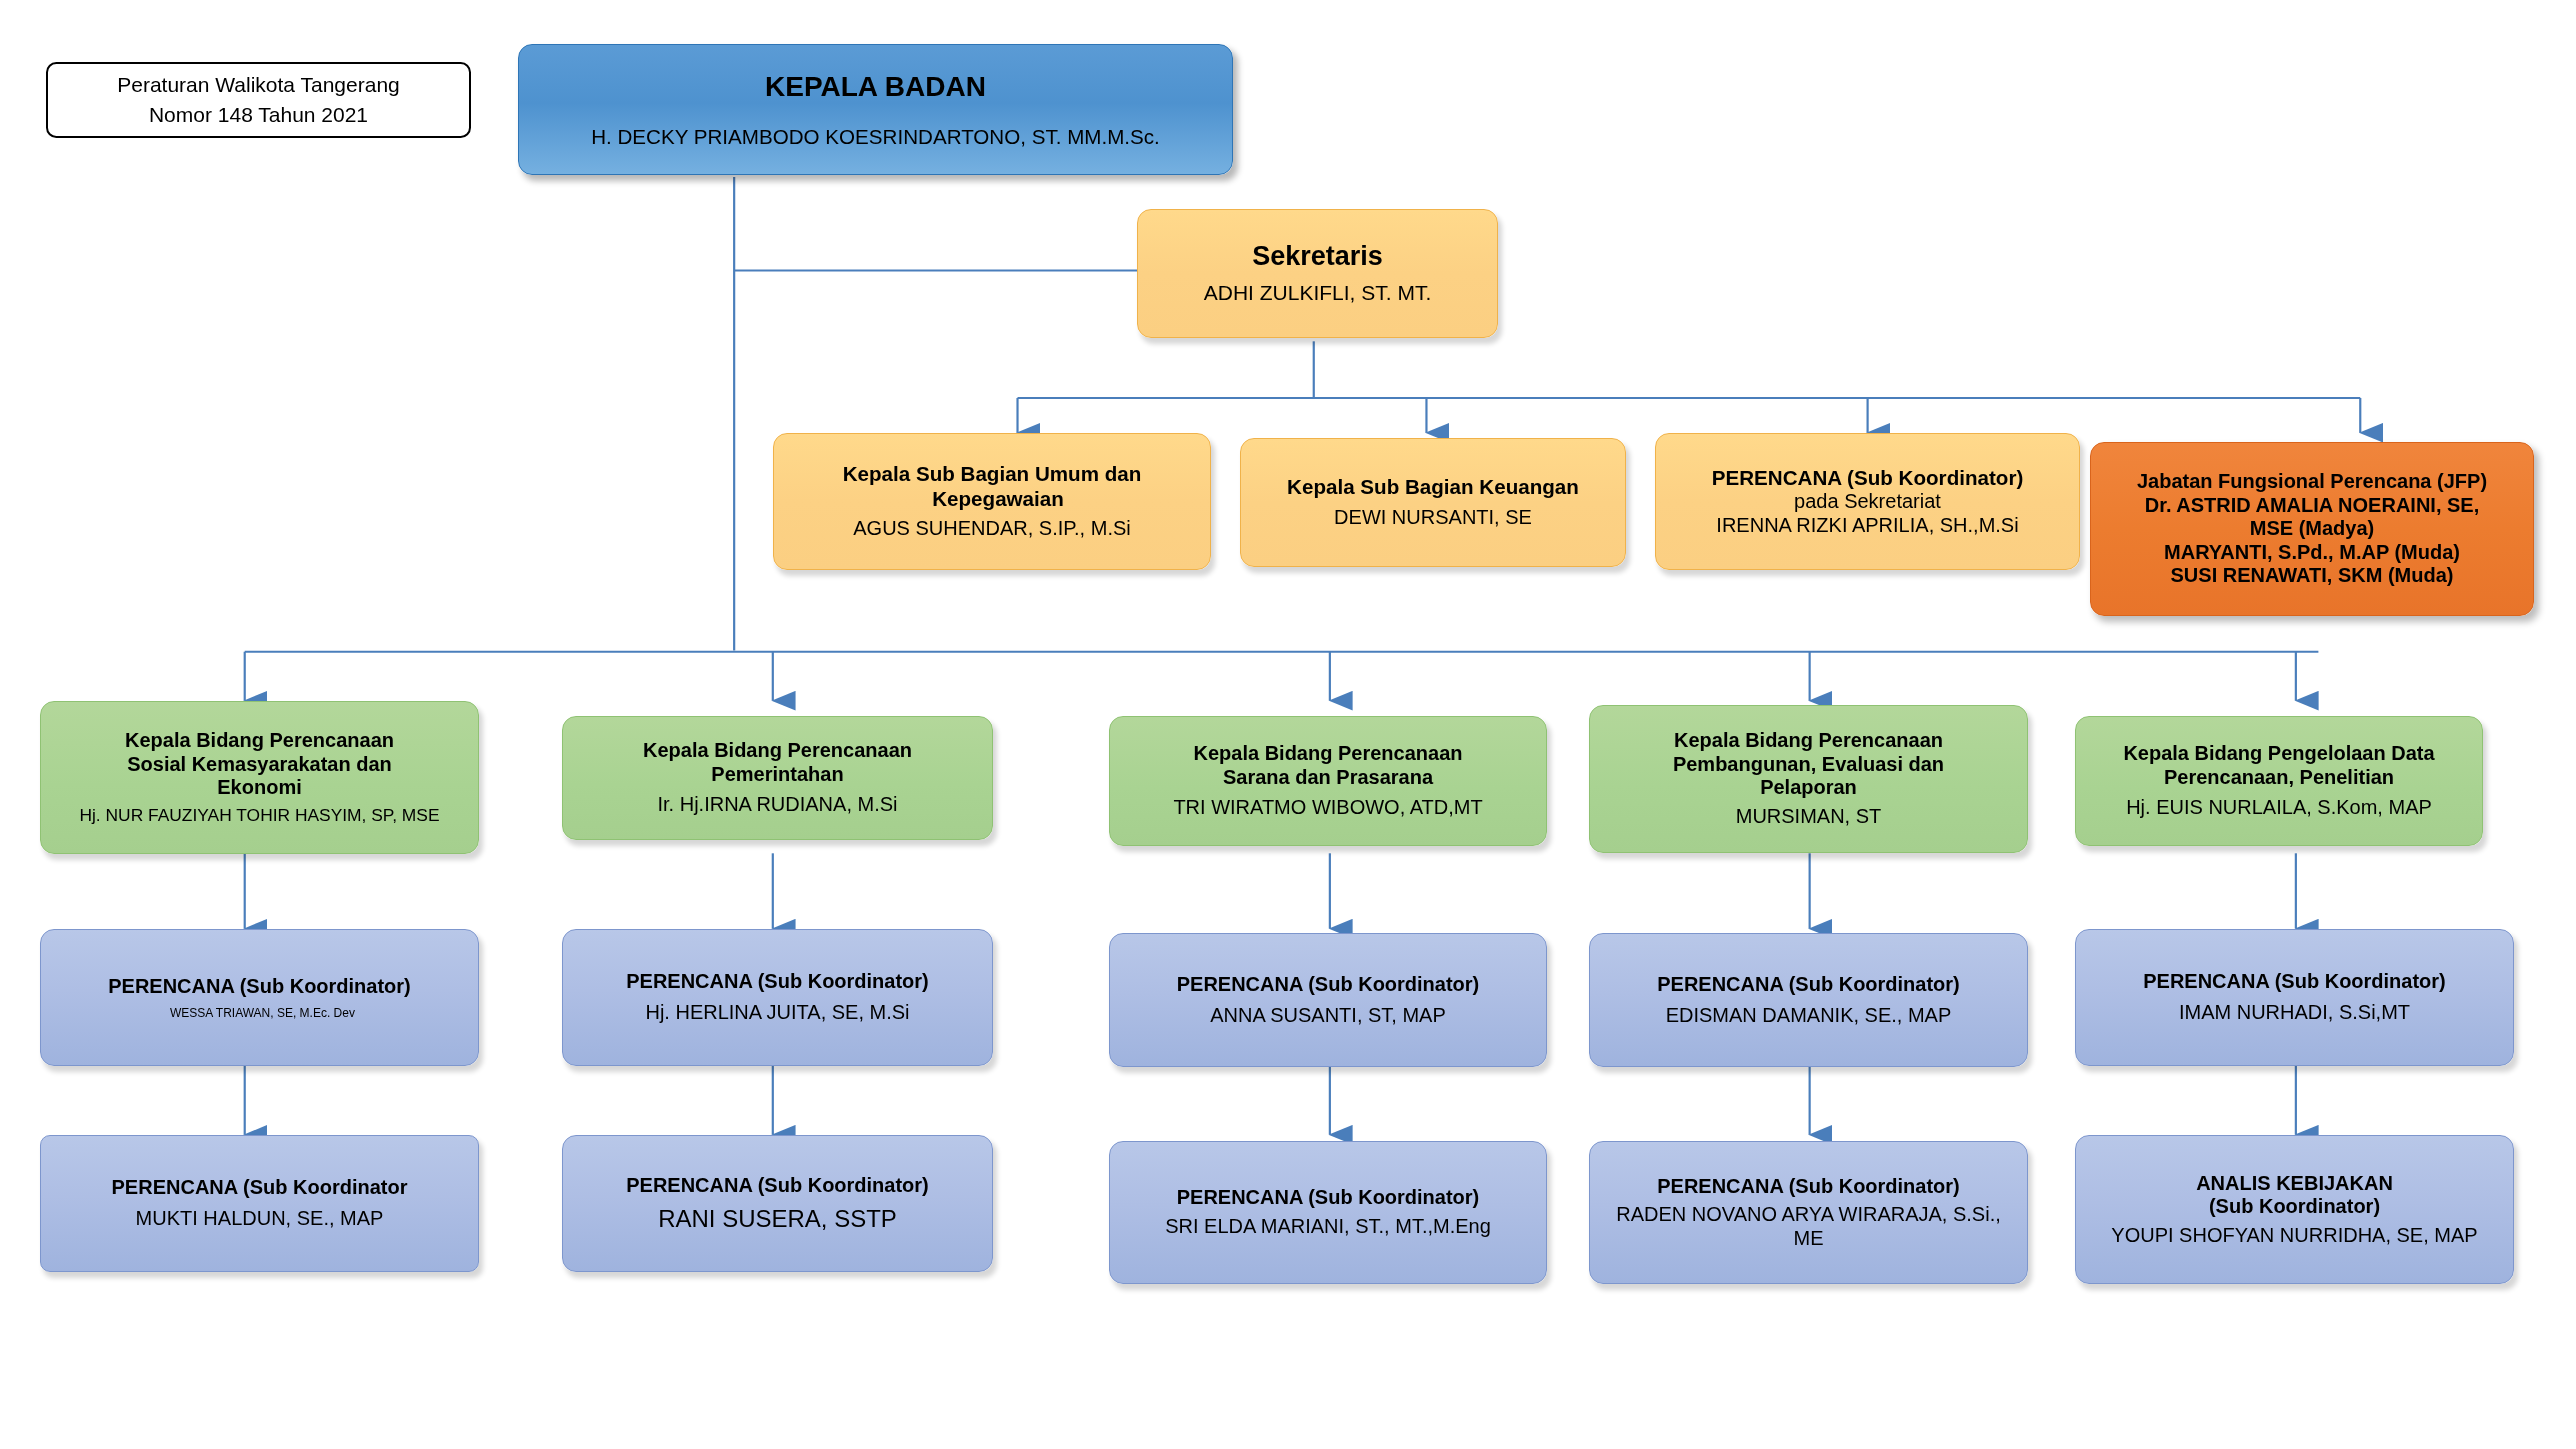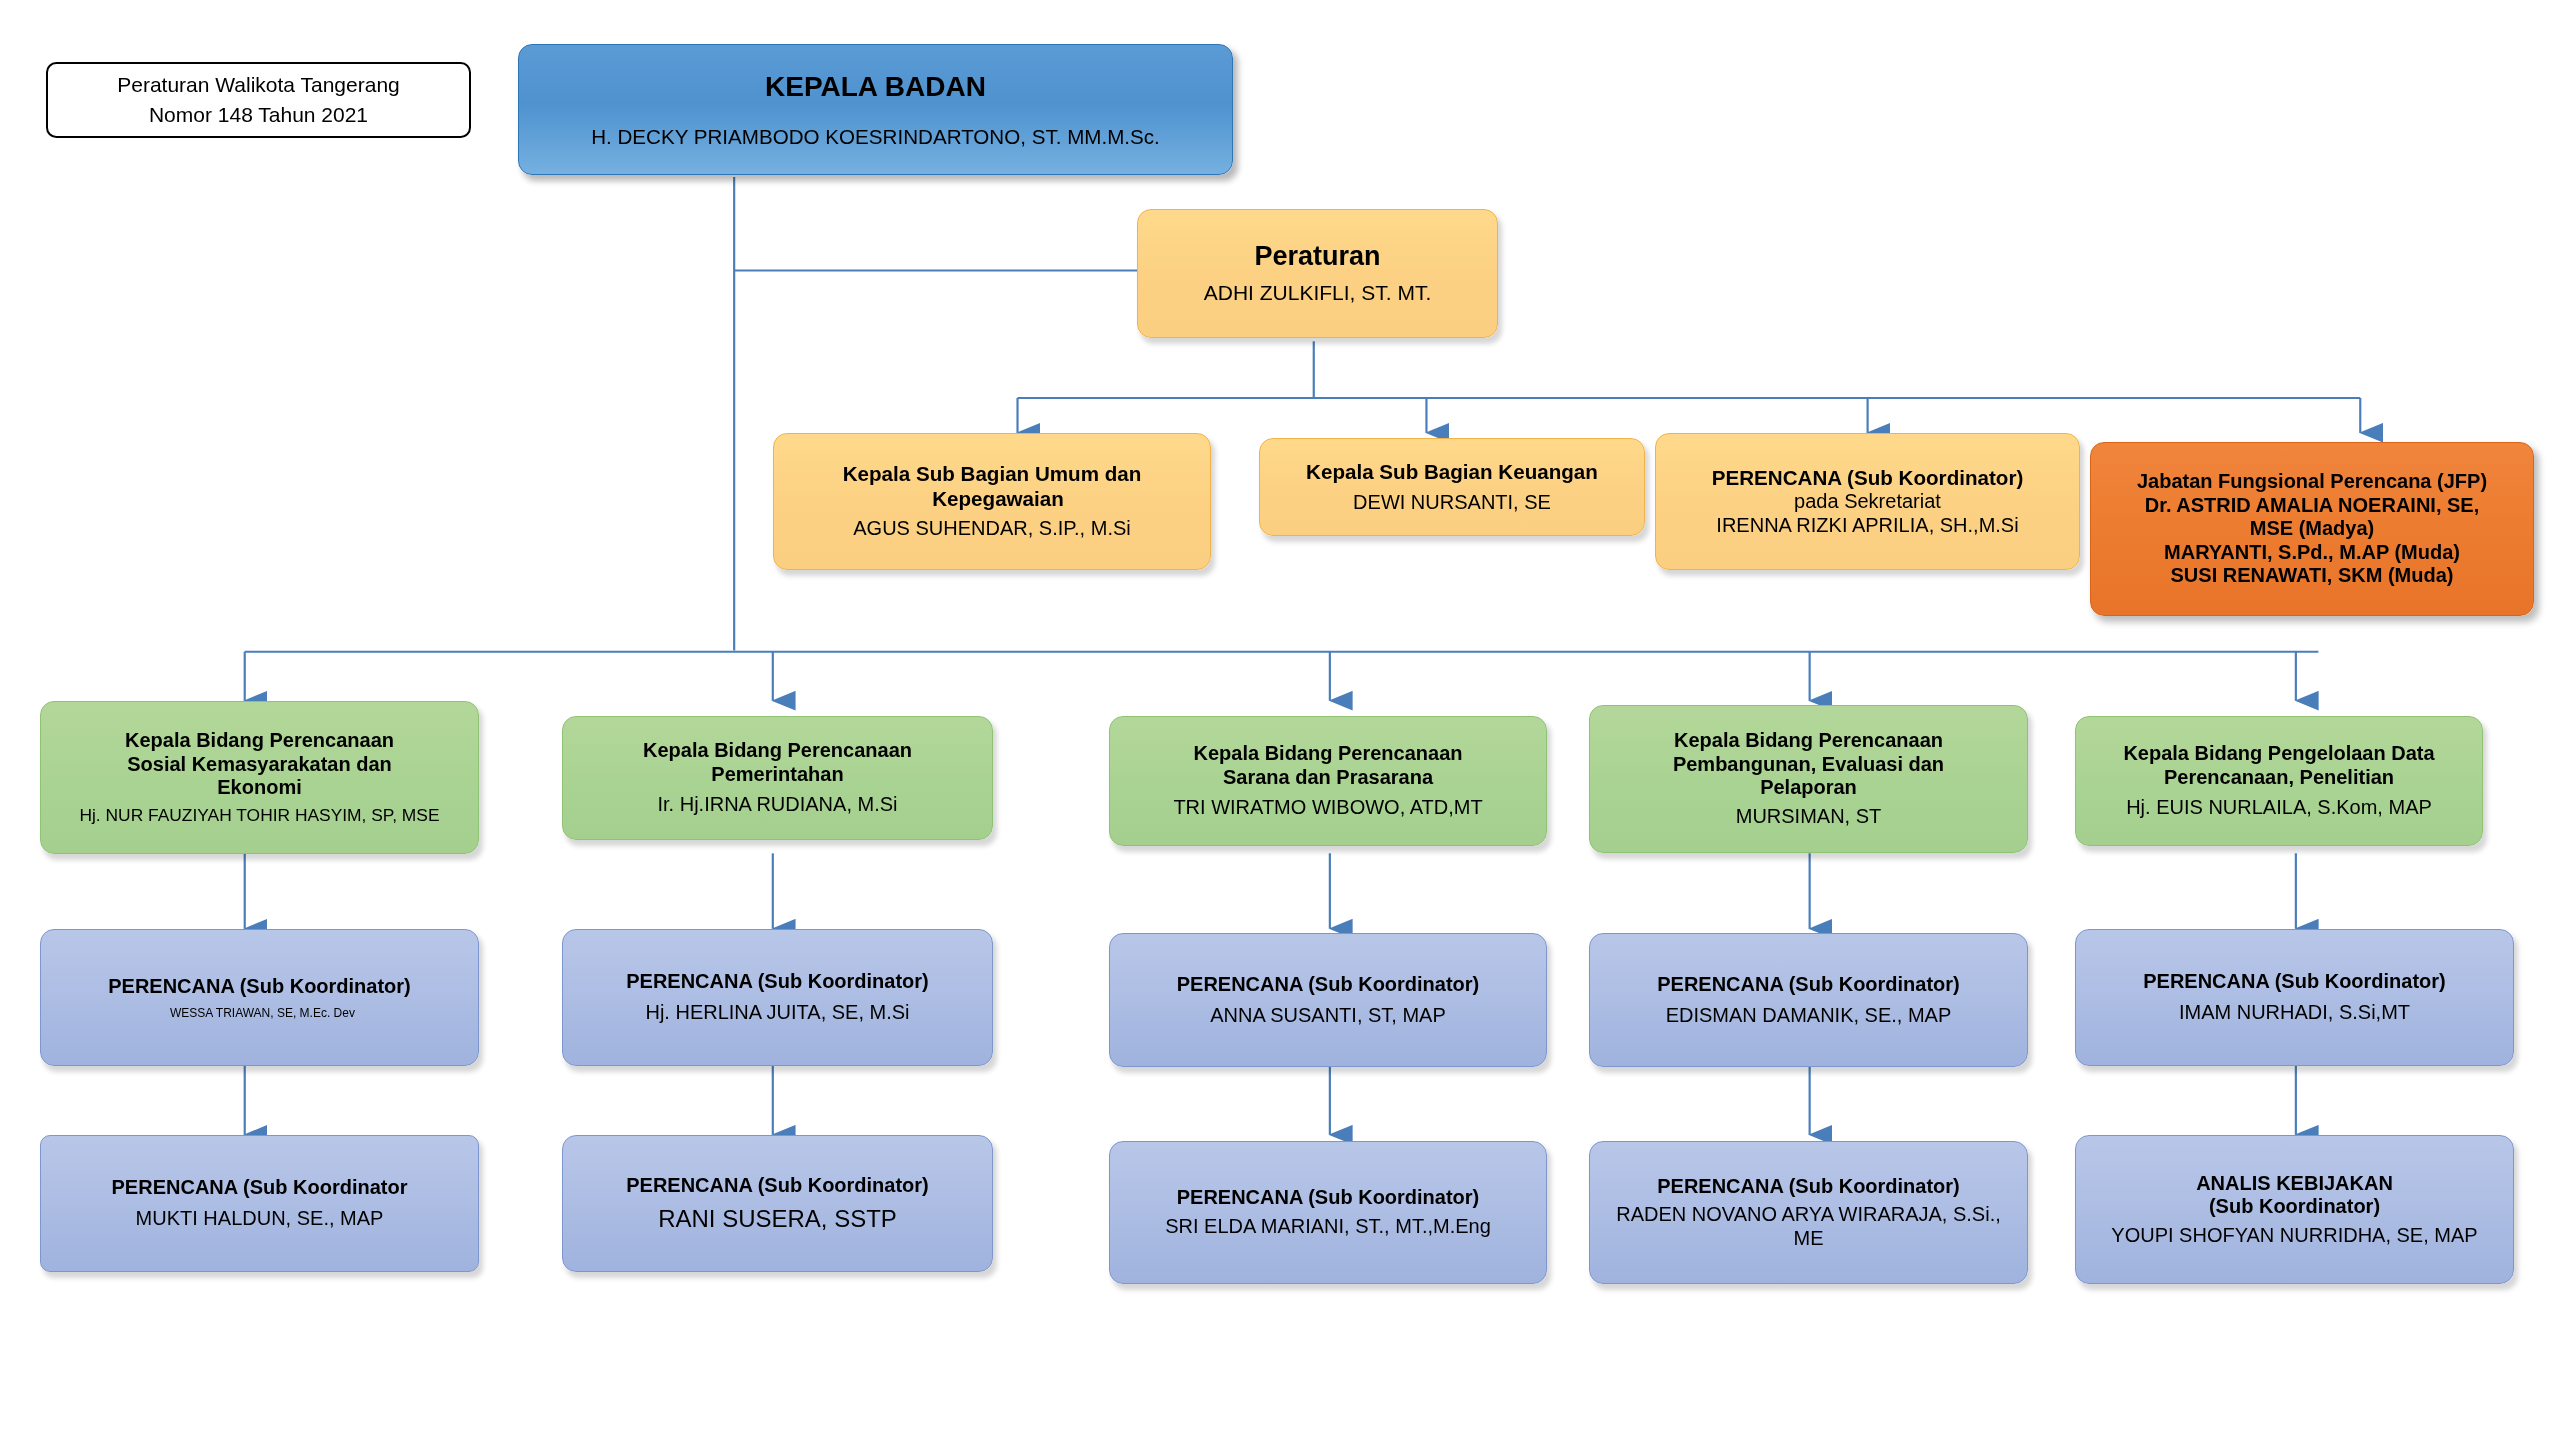--- a/index.html
+++ b/index.html
@@ -87,31 +87,31 @@
     <div>Peraturan Walikota Tangerang</div>
     <div>Nomor  148 Tahun 2021</div>
   </div>
 
   <div class="node blue-head" style="left:518px;top:44px;width:715px;height:131px;padding:0 11.6px;">
     <div class="ttl" style="font-size:28px;margin-bottom:22px;">KEPALA BADAN</div>
     <div class="nm" style="font-size:20.6px;">H. DECKY PRIAMBODO KOESRINDARTONO, ST. MM.M.Sc.</div>
   </div>
 
   <div class="node yellow" style="left:1137px;top:209px;width:361px;height:129px;padding:0 10.3px;">
-    <div class="ttl" style="font-size:27px;margin-bottom:7.7px;">Peraturan</div>
+    <div class="ttl" style="font-size:27px;margin-bottom:7.7px;">Sekretaris</div>
     <div class="nm" style="font-size:21px;">ADHI ZULKIFLI, ST. MT.</div>
   </div>
 
   <div class="node yellow" style="left:773px;top:433px;width:438px;height:137px;padding:0 14px;">
     <div class="ttl" style="font-size:20.6px;">Kepala Sub Bagian Umum dan</div>
     <div class="ttl" style="font-size:20.6px;margin-bottom:6.4px;margin-left:12px;">Kepegawaian</div>
     <div class="nm" style="font-size:20px;">AGUS SUHENDAR, S.IP., M.Si</div>
   </div>
 
-  <div class="node yellow" style="left:1240px;top:438px;width:386px;height:98px;padding:0 27px;margin-left:19px;">
+  <div class="node yellow" style="left:1240px;top:438px;width:386px;height:129px;padding:0 27px;">
     <div class="ttl" style="font-size:20.6px;margin-bottom:6.4px;">Kepala Sub Bagian Keuangan</div>
     <div class="nm" style="font-size:20px;">DEWI NURSANTI, SE</div>
   </div>
 
   <div class="node yellow" style="left:1655px;top:433px;width:425px;height:137px;padding:0 11.6px;">
     <div class="ttl" style="font-size:20.6px;">PERENCANA (Sub Koordinator)</div>
     <div class="nm" style="font-size:20px;">pada Sekretariat</div>
     <div class="nm" style="font-size:20px;">IRENNA RIZKI APRILIA, SH.,M.Si</div>
   </div>
 

